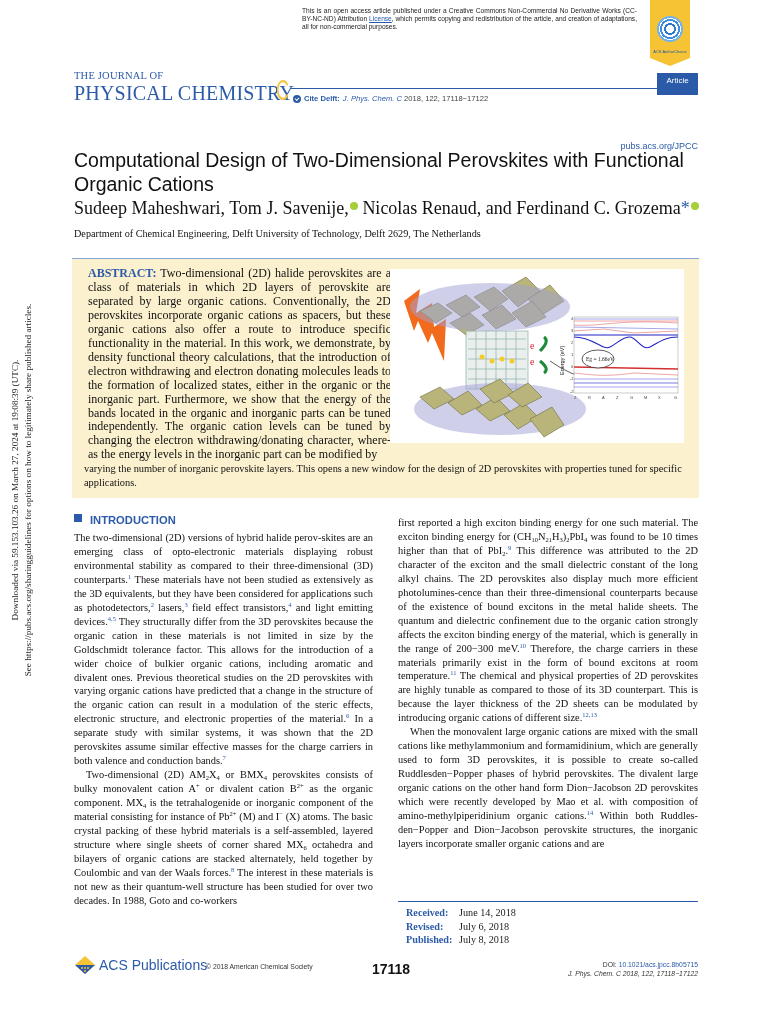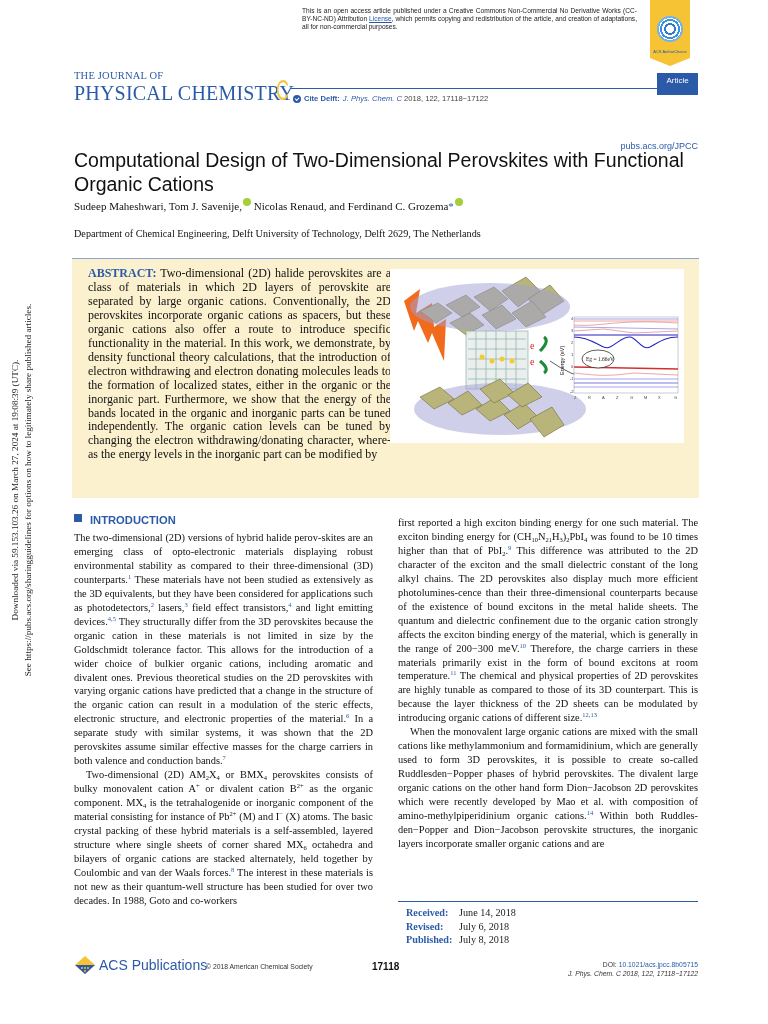--- a/index.html
+++ b/index.html
@@ -57,21 +57,21 @@
   .cite-line .cite-icon::after { content: ""; position: absolute; left: 2px; top: 2px; width: 3px; height: 2px; border-left: 1.2px solid #fff; border-bottom: 1.2px solid #fff; transform: rotate(-45deg); }
   .cite-line .lbl { font-weight: bold; }
   .cite-line .ref { color: #444; }
   .cite-line .ref i { color: #2b5aa8; }
   .journal-url { position: absolute; right: 70px; top: 93px; font-family: "Liberation Sans", sans-serif; font-size: 9px; color: #2b5aa8; margin-top: 48px; }
 
   .title {
     position: absolute; left: 74px; top: 148px; width: 620px;
     font-family: "Liberation Sans", sans-serif; font-size: 19.5px; line-height: 24px; color: #111; font-weight: normal;
   }
-  .authors { position: absolute; left: 74px; top: 198px; font-size: 11px; color: #111; }
+  .authors { position: absolute; left: 74px; top: 198px; font-size: 18px; color: #111; }
   .orcid { display: inline-block; width: 8px; height: 8px; border-radius: 50%; background: #a6ce39; vertical-align: 4px; margin-left: 1px; }
   .star { color: #2b5aa8; }
   .affiliation { position: absolute; left: 74px; top: 228px; font-size: 10.2px; color: #111; }
 
   .abstract-box {
     position: absolute; left: 72px; top: 258px; width: 627px; height: 240px; background: #fcf1cf;
     border-top: 1px solid #8aa6d6;
   }
   .abstract-text {
     position: absolute; left: 16px; top: 8px; width: 303px;
@@ -99,21 +99,21 @@
 
   .dates-rule { position: absolute; left: 398px; top: 901px; width: 300px; height: 1px; background: #2b5aa8; }
   .dates { position: absolute; left: 398px; top: 906px; font-size: 10.2px; line-height: 13.5px; }
   .dates .row { display: flex; margin-left: 8px; }
   .dates .k { color: #2b5aa8; font-weight: bold; width: 53px; }
 
   .footer-logo { position: absolute; left: 74px; top: 955px; display: flex; align-items: center; gap: 3px; }
   .footer-logo .hex { width: 22px; height: 20px; position: relative; }
   .footer-logo .name { font-family: "Liberation Sans", sans-serif; font-size: 14px; color: #2b5aa8; }
   .footer-copy { position: absolute; left: 206px; top: 963px; font-family: "Liberation Sans", sans-serif; font-size: 6.8px; color: #333; }
-  .footer-page { position: absolute; left: 372px; top: 961px; font-family: "Liberation Sans", sans-serif; font-size: 10px; color: #111; font-weight: bold; }
+  .footer-page { position: absolute; left: 372px; top: 961px; font-family: "Liberation Sans", sans-serif; font-size: 14px; color: #111; font-weight: bold; }
   .footer-doi { position: absolute; right: 70px; top: 960px; text-align: right; font-family: "Liberation Sans", sans-serif; font-size: 6.8px; line-height: 9px; color: #333; }
   .footer-doi .doi-link { color: #2b5aa8; }
 </style>
 </head>
 <body>
 
 <div class="side-note">
   <div class="rot">
     <div>Downloaded via 59.153.103.26 on March 27, 2024 at 19:08:39 (UTC).</div>
     <div>See https://pubs.acs.org/sharingguidelines for options on how to legitimately share published articles.</div>
@@ -143,20 +143,21 @@
 <div class="journal-url">pubs.acs.org/JPCC</div>
 
 <h1 class="title">Computational Design of Two-Dimensional Perovskites with Functional Organic Cations</h1>
 <div class="authors">
   <span>Sudeep Maheshwari, Tom J. Savenije,</span><span class="orcid"></span><span> Nicolas Renaud, and Ferdinand C. Grozema</span><span class="star">*</span><span class="orcid"></span>
 </div>
 <div class="affiliation">Department of Chemical Engineering, Delft University of Technology, Delft 2629, The Netherlands</div>
 
 <div class="abstract-box">
   <div class="abstract-text"><span class="lbl">ABSTRACT:</span><span> Two-dimensional (2D) halide perovskites are a class of materials in which 2D layers of perovskite are separated by large organic cations. Conventionally, the 2D perovskites incorporate organic cations as spacers, but these organic cations also offer a route to introduce specific functionality in the material. In this work, we demonstrate, by density functional theory calculations, that the introduction of electron withdrawing and electron donating molecules leads to the formation of localized states, either in the organic or the inorganic part. Furthermore, we show that the energy of the bands located in the organic and inorganic parts can be tuned independently. The organic cation levels can be tuned by changing the electron withdrawing/donating character, where-as the energy levels in the inorganic part can be modified by</span></div>
+  <div class="abstract-tail">varying the number of inorganic perovskite layers. This opens a new window for the design of 2D perovskites with properties tuned for specific applications.</div>
 
   <div class="toc-graphic">
     <svg width="294" height="174" viewBox="0 0 294 174">
 
       <polygon points="14,32 30,20 26,44 42,34 44,58 56,50 54,92 42,64 38,74 28,52 24,62" fill="#f26a1c"></polygon>
 
       <g fill="#b9b57a" stroke="#6e6b3e" stroke-width="0.6">
         <polygon points="30,42 48,34 62,44 46,54"></polygon>
         <polygon points="56,36 76,26 90,38 72,48"></polygon>
         <polygon points="84,28 104,18 118,30 100,42"></polygon>

